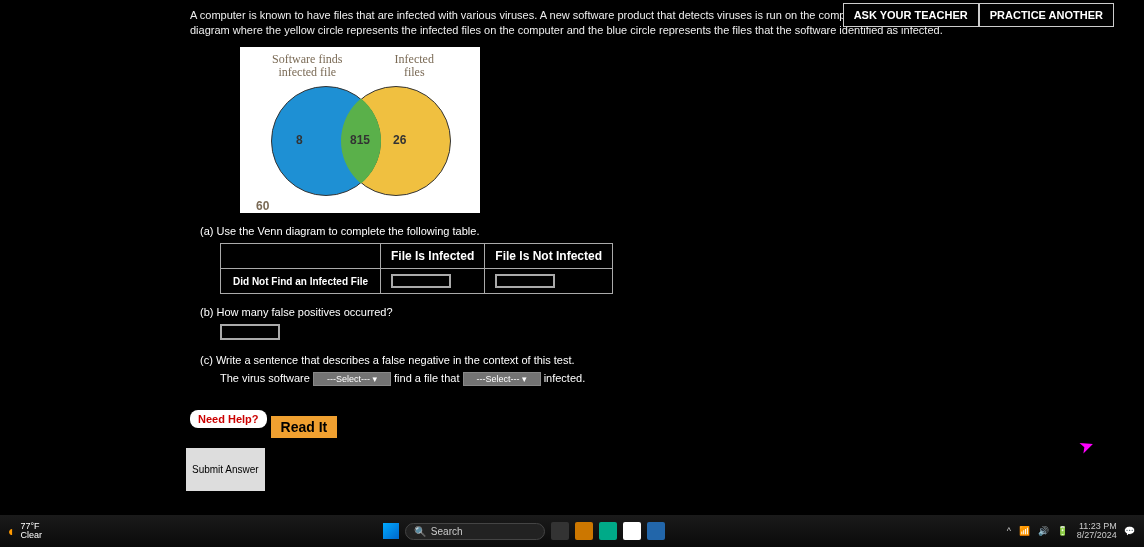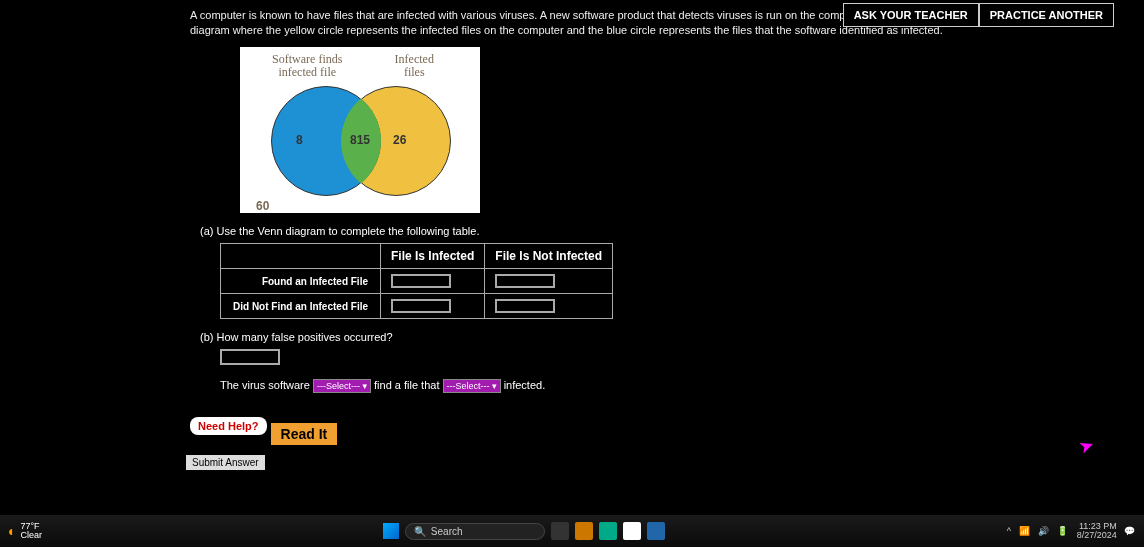--- a/index.html
+++ b/index.html
@@ -138,24 +138,24 @@
     .small-input {
       width: 60px;
       height: 16px;
       background: #000;
       border: 2px solid #aaa;
       display: inline-block;
       margin-left: 20px;
     }
     .select-inline {
       display: inline-block;
-      background: #a21caf;
+      background: #737373;
       border: 1px solid #888;
       font-size: 9px;
-      padding: 1px 3px;
+      padding: 1px 13px;
     }
     .need-help {
       margin-top: 14px;
       display: flex;
       align-items: center;
       gap: 4px;
     }
     .need-help-label {
       background: #fff;
       color: #c00;
@@ -169,21 +169,21 @@
       color: #000;
       padding: 3px 10px;
       font-size: 14px;
       font-weight: bold;
       cursor: pointer;
       margin-top: 16px;
     }
     .submit-btn {
       background: #ddd;
       color: #000;
-      padding: 2px 6px;
+      padding: 16px 6px;
       font-size: 10px;
       margin-top: 10px;
       margin-left: -4px;
       display: inline-block;
       cursor: pointer;
     }
     .taskbar {
       position: absolute;
       bottom: 0;
       left: 0;
@@ -251,49 +251,41 @@
   </div>
 
   <div class="part">
     <div class="part-label">(a)  Use the Venn diagram to complete the following table.</div>
     <table class="table">
       <tbody>
           <tr>
         <th></th>
         <th>File Is Infected</th>
         <th>File Is Not Infected</th>
-      </tr>
-      <tr>
-        <th class="row-head">Found an Infected File</th>
-        <td>
-              <div class="table-input"></div>
-            </td>
-        <td>
-              <div class="table-input"></div>
-            </td>
       </tr>
       <tr>
         <th class="row-head">Did Not Find an Infected File</th>
         <td>
               <div class="table-input"></div>
             </td>
         <td>
               <div class="table-input"></div>
             </td>
       </tr>
     </tbody>
       </table>
   </div>
 
   <div class="part">
     <div class="part-label">(b)  How many false positives occurred?</div>
     <div class="small-input"></div>
   </div>
 
   <div class="part">
+    <div class="part-label">(c)  Write a sentence that describes a false negative in the context of this test.</div>
     <div style="margin-left:20px; margin-top:4px;">
       <span>The virus software</span>
       <span class="select-inline"><span>---Select---</span> ▾</span>
       <span>find a file that</span>
       <span class="select-inline"><span>---Select---</span> ▾</span>
       <span>infected.</span>
     </div>
   </div>
 
   <div class="need-help">

